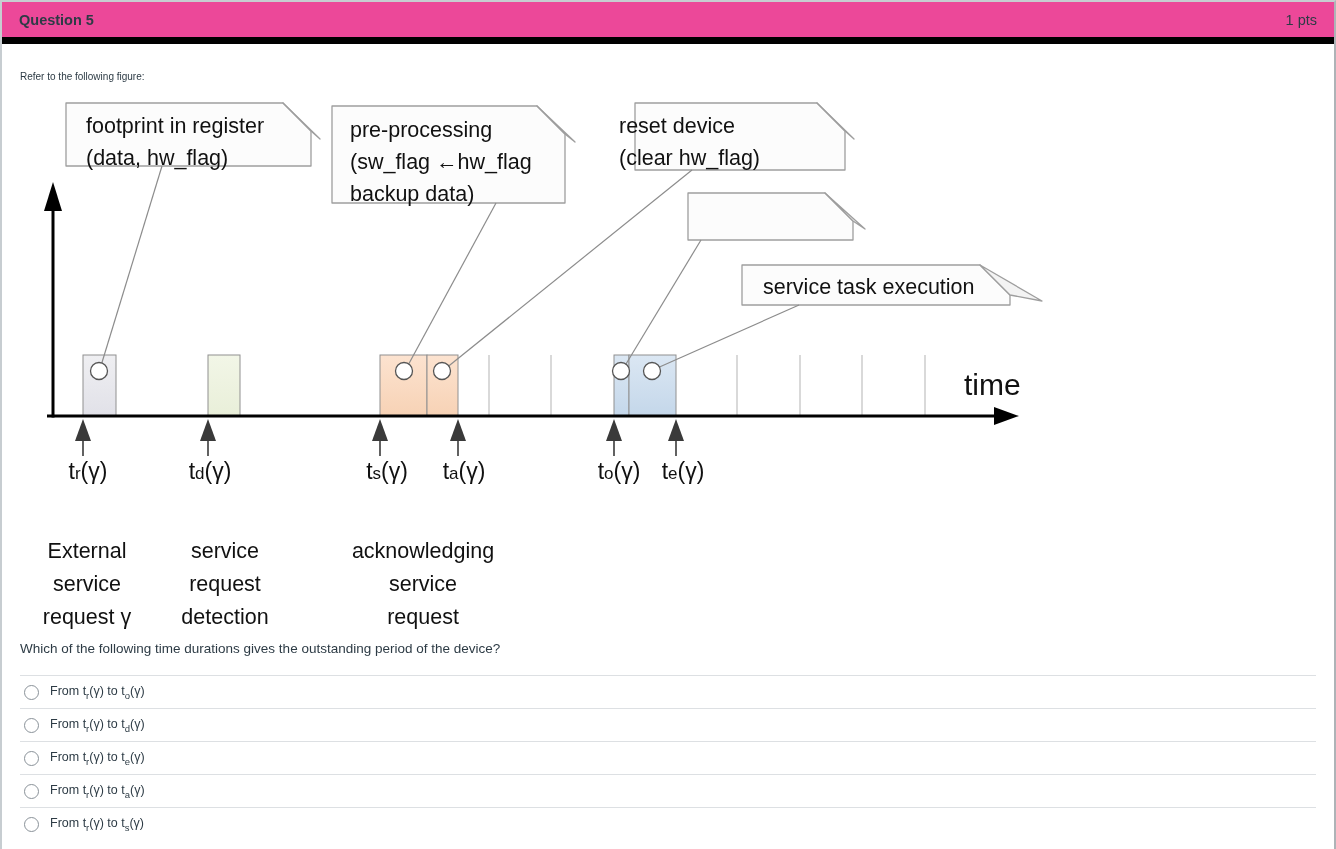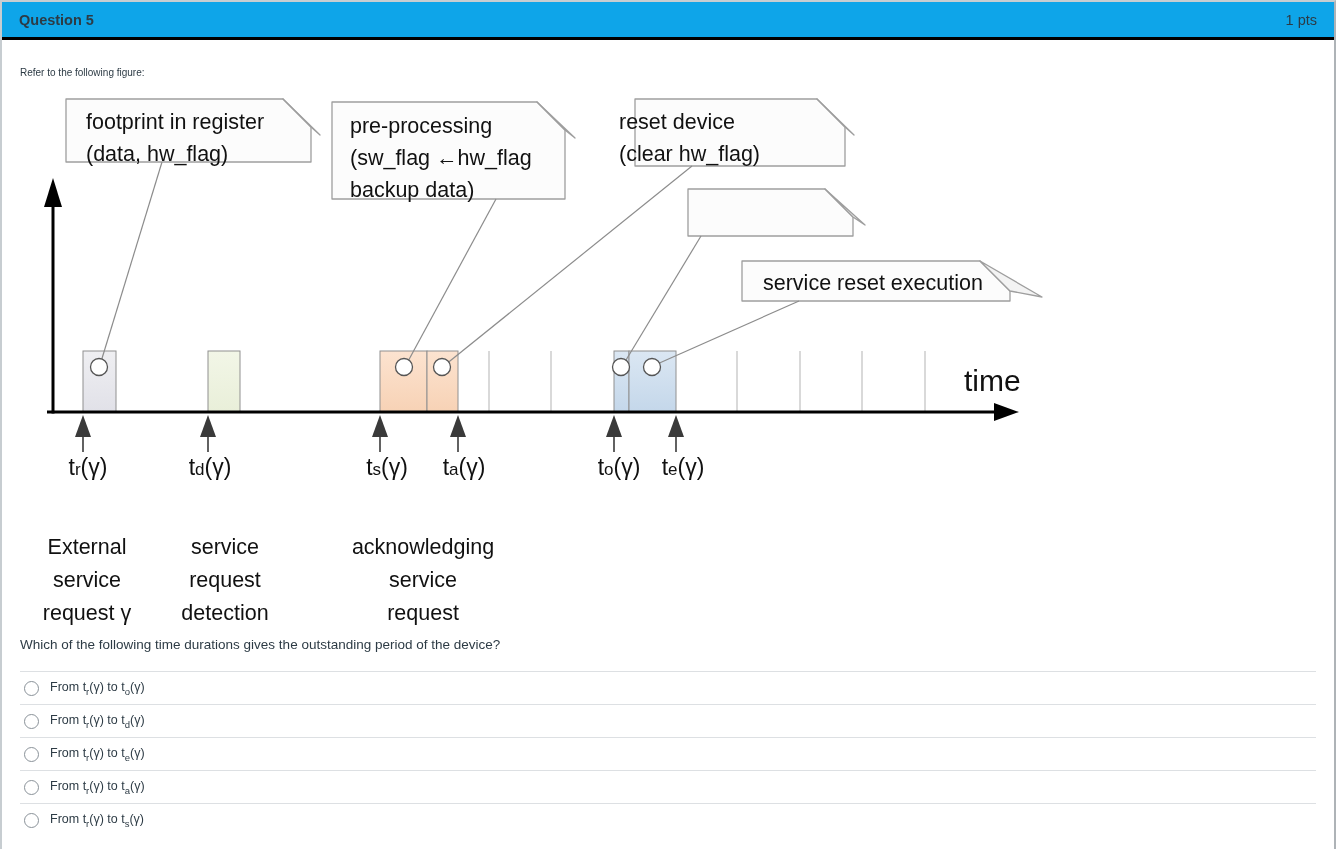--- a/index.html
+++ b/index.html
@@ -1,19 +1,19 @@
 <!DOCTYPE html>
 <html><head>
 <meta charset="utf-8">
 <style>
   html,body { margin:0; padding:0; background:#fff; font-family:"Liberation Sans",sans-serif; }
   .card { position:relative; width:1336px; height:849px; box-sizing:border-box;
           background:#fff; border-left:2px solid #c7cdd1; border-right:2px solid #aeb3b7;
           border-top:2px solid #c7cdd1; overflow:hidden; }
-  .card-header { height:35px; background:#0ea5e9; border-bottom:3px solid #000000;
+  .card-header { height:35px; background:#ec4899; border-bottom:7px solid #000000;
                  display:flex; justify-content:space-between; align-items:center; padding:0 17px; }
   .q-title { font-weight:bold; font-size:14.5px; color:#2d3b45; }
   .q-pts   { font-size:14.5px; color:#2d3b45; }
   .intro    { margin:27px 0 0 18px; font-size:10px; color:#2d3b45; }
   .figure   { position:relative; width:1100px; height:517px; margin-top:16px; }
   .fig-svg  { position:absolute; left:0; top:0; }
   .note-text { position:absolute; box-sizing:border-box; font-size:21.5px; line-height:32px;
                color:#111; white-space:pre-line; }
   .axis-label { position:absolute; top:360px; font-size:23px; color:#111;
                 transform:translateX(-50%); white-space:nowrap; }
@@ -133,21 +133,21 @@
       </g>
     </svg>
 
     <div class="note-text" style="left:64px; top:5px; width:245px; padding:7px 8px 0 20px;">footprint in register
 (data, hw_flag)</div>
     <div class="note-text" style="left:330px; top:8px; width:237px; padding:8px 8px 0 18px;">pre-processing
 (sw_flag ←hw_flag
 backup data)</div>
     <div class="note-text" style="left:611px; top:5px; width:210px; padding:7px 8px 0 6px;">reset device
 (clear hw_flag)</div>
-    <div class="note-text" style="left:740px; top:167px; width:268px; padding:6px 8px 0 21px;">service reset execution</div>
+    <div class="note-text" style="left:740px; top:167px; width:268px; padding:6px 8px 0 21px;">service task execution</div>
 
     <div class="axis-label" style="left:86px;">
       <span>t</span><span class="sub">r</span><span>(γ)</span>
     </div>
     <div class="axis-label" style="left:208px;">
       <span>t</span><span class="sub">d</span><span>(γ)</span>
     </div>
     <div class="axis-label" style="left:385px;">
       <span>t</span><span class="sub">s</span><span>(γ)</span>
     </div>

